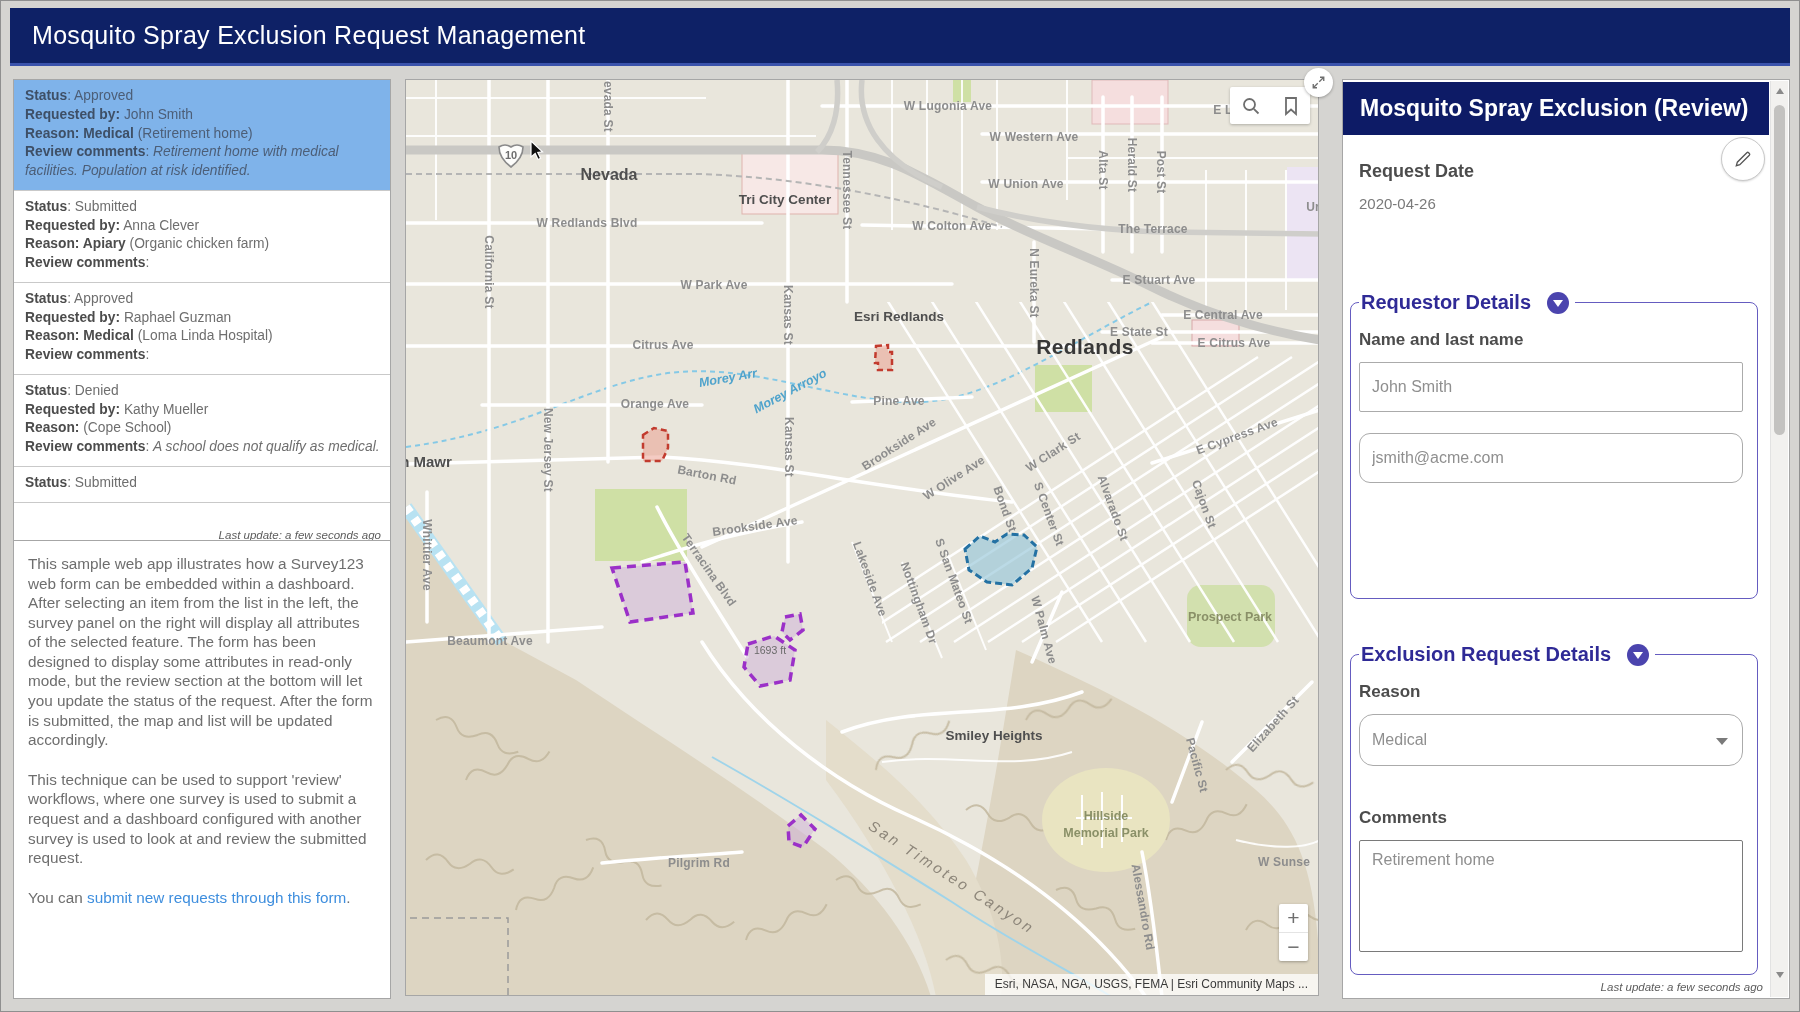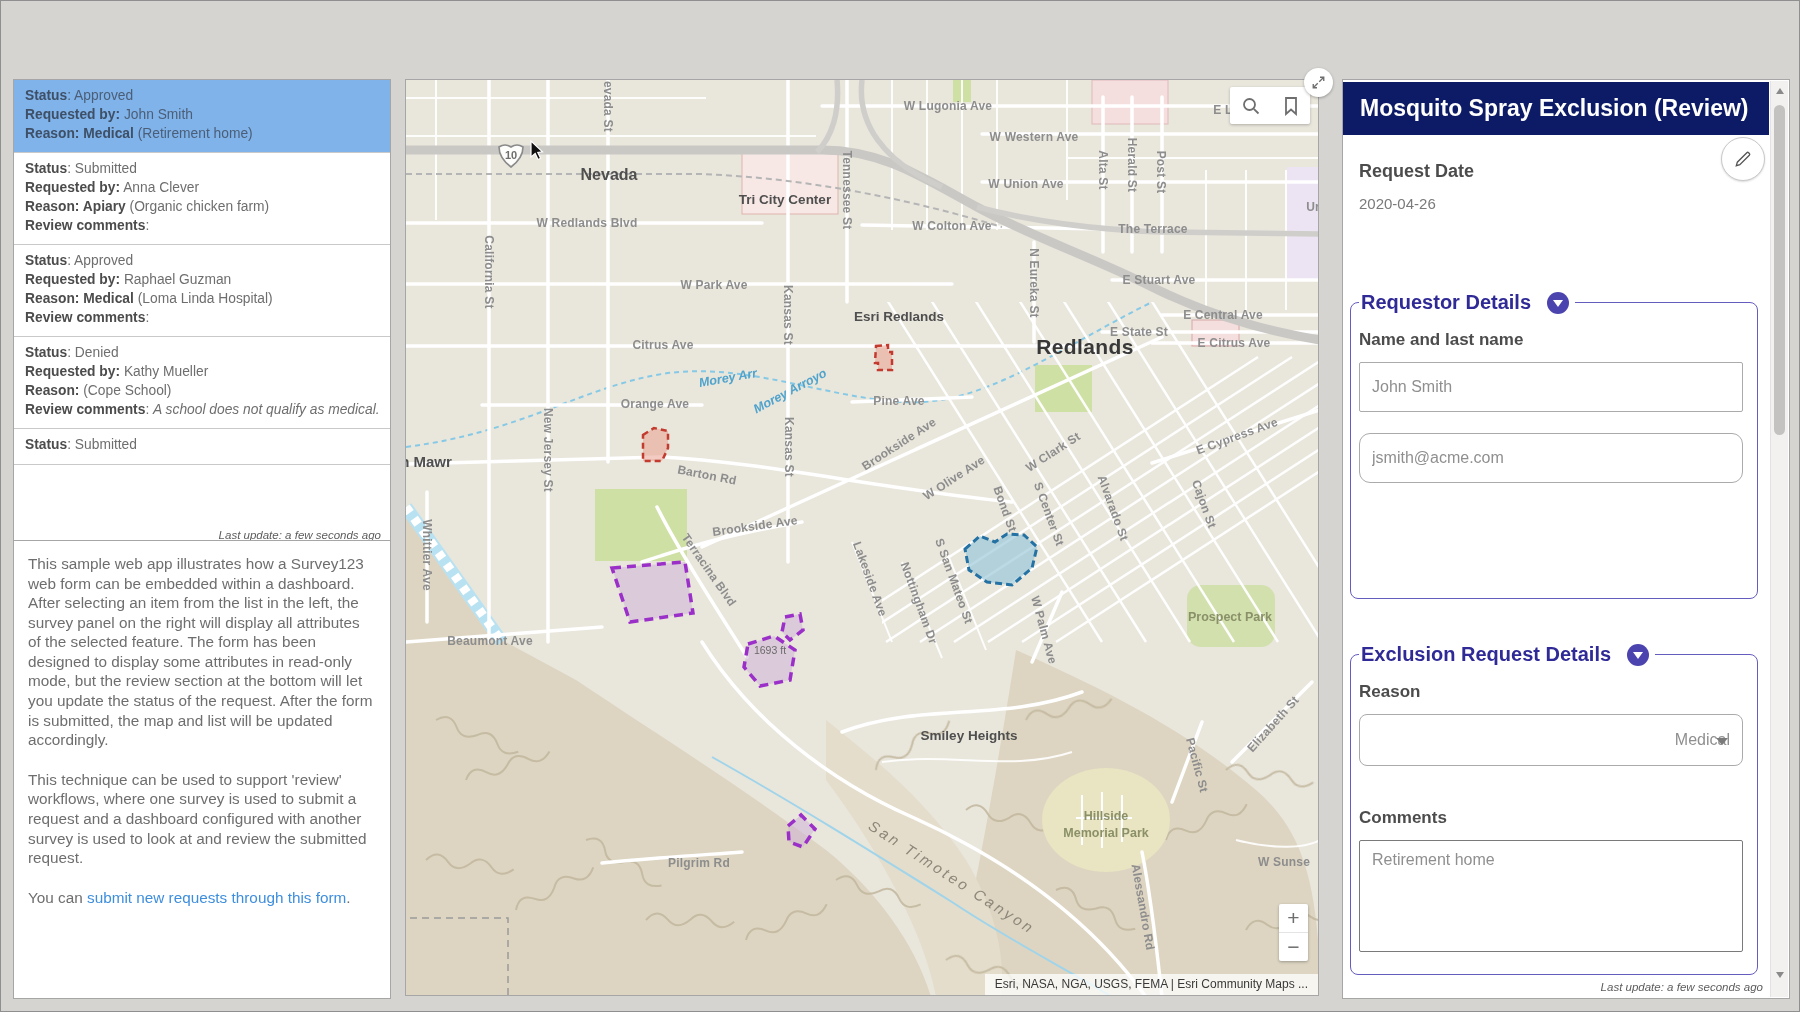--- a/index.html
+++ b/index.html
@@ -72,48 +72,52 @@
   .sect2{top:508px;height:332px;}
   legend.sect-title{font-size:20px;font-weight:700;color:#2f2a96;padding:0 6px 0 2px;display:flex;
       align-items:center;gap:16px;}
   .chev{width:22px;height:22px;border-radius:50%;background:#4b44ae;display:inline-flex;align-items:center;
       justify-content:center;cursor:pointer;}
   .chev:after{content:"";width:0;height:0;border-left:5px solid transparent;border-right:5px solid transparent;
       border-top:7px solid #fff;margin-top:1px;}
   .f-label{font-size:17px;font-weight:700;color:#4c4c4c;}
   .f-input{width:100%;height:50px;border:1px solid #ababab;border-radius:2px;padding:0 12px;box-sizing:border-box;
       font-family:"Liberation Sans",sans-serif;font-size:16px;color:#8f8f8f;background:#fff;}
-  .f-select{position:relative;width:100%;height:52px;border:1px solid #ababab;border-radius:8px;display:flex;
-      align-items:center;padding:0 12px;box-sizing:border-box;font-size:16px;color:#8f8f8f;cursor:pointer;justify-content:flex-end;}
+  .f-select{position:relative;width:100%;height:52px;border:1px solid #ababab;border-radius:14px;display:flex;
+      align-items:center;padding:0 12px;box-sizing:border-box;font-size:16px;color:#8f8f8f;cursor:pointer;}
   .sel-arrow{position:absolute;right:14px;top:23px;width:0;height:0;border-left:6px solid transparent;
       border-right:6px solid transparent;border-top:7px solid #7a7a7a;}
   .f-textarea{width:100%;height:112px;border:1px solid #7a7a7a;border-radius:2px;padding:10px 12px;
       box-sizing:border-box;font-family:"Liberation Sans",sans-serif;font-size:16px;color:#8f8f8f;resize:none;}
   .m1{margin-top:16px;} .m2{margin-top:12px;} .m3{margin-top:42px;}
   .vscroll{position:absolute;top:1px;right:1px;width:17px;bottom:1px;background:#f2f1ef;border-left:1px solid #e2e2e2;}
   .vs-up,.vs-dn{position:absolute;left:0;width:100%;height:16px;display:flex;align-items:center;justify-content:center;cursor:pointer;}
   .vs-up{top:2px;} .vs-dn{bottom:14px;}
   .vs-up:after{content:"";width:0;height:0;border-left:4.5px solid transparent;border-right:4.5px solid transparent;border-bottom:6px solid #8a8a8a;}
   .vs-dn:after{content:"";width:0;height:0;border-left:4.5px solid transparent;border-right:4.5px solid transparent;border-top:6px solid #8a8a8a;}
   .vs-thumb{position:absolute;left:3px;width:11px;top:24px;height:330px;background:#c3c2c0;border-radius:6px;cursor:pointer;}
   .panel-last{position:absolute;right:24px;bottom:2px;font-style:italic;font-size:11.5px;color:#5c5c5c;
       background:#fff;padding:2px 2px 3px;z-index:4;}
 </style>
 </head>
 <body>
 
 <div class="app">
 
+  <div class="hdr">
+    <h1>Mosquito Spray Exclusion Request Management</h1>
+  </div>
 
   <div class="list-panel">
     <div id="request-list">
         <div class="req selected">
           <div><strong>Status</strong>: Approved</div>
           <div><strong>Requested by:</strong> John Smith</div>
           <div><strong>Reason: Medical</strong> (Retirement home)</div>
+          <div><strong>Review comments</strong>: <i>Retirement home with medical facilities. Population at risk identified.</i></div>
         </div>
         <div class="req">
           <div><strong>Status</strong>: Submitted</div>
           <div><strong>Requested by:</strong> Anna Clever</div>
           <div><strong>Reason: Apiary</strong> (Organic chicken farm)</div>
           <div><strong>Review comments</strong>:</div>
         </div>
         <div class="req">
           <div><strong>Status</strong>: Approved</div>
           <div><strong>Requested by:</strong> Raphael Guzman</div>
@@ -301,21 +305,21 @@
         <div class="lbl-road" style="left: 638px; top: 550px; transform: translate(-50%, -50%) rotate(75deg);">W Palm Ave</div>
         <div class="lbl-road" style="left: 737px; top: 827px; transform: translate(-50%, -50%) rotate(80deg);">Alessandro Rd</div>
         <div class="lbl-road" style="left: 878px; top: 782px; transform: translate(-50%, -50%) rotate(0deg);">W Sunse</div>
         <div class="lbl-road" style="left: 907px; top: 127px; transform: translate(-50%, -50%) rotate(0deg);">Ur</div>
         <div class="lbl-road" style="left: 817px; top: 30px; transform: translate(-50%, -50%) rotate(0deg);">E L</div>
         <div class="lbl-canyon" style="left: 546px; top: 797px; transform: translate(-50%, -50%) rotate(33deg);">San Timoteo Canyon</div>
         <div class="lbl-place" style="left: 203px; top: 95px; font-size: 16px; transform: translate(-50%, -50%) rotate(0deg);">Nevada</div>
         <div class="lbl-place" style="left: 379px; top: 119px; transform: translate(-50%, -50%) rotate(0deg);">Tri City Center</div>
         <div class="lbl-place" style="left: 493px; top: 236px; transform: translate(-50%, -50%) rotate(0deg);">Esri Redlands</div>
         <div class="lbl-city" style="left: 679px; top: 267px; transform: translate(-50%, -50%) rotate(0deg);">Redlands</div>
-        <div class="lbl-place" style="left: 563px; top: 655px; transform: translate(-50%, -50%) rotate(0deg); text-align: center;">Smiley Heights</div>
+        <div class="lbl-place" style="left: 588px; top: 655px; transform: translate(-50%, -50%) rotate(0deg); text-align: center;">Smiley Heights</div>
         <div class="lbl-place" style="left: 20px; top: 381px; font-size: 15px; transform: translate(-50%, -50%) rotate(0deg);">n Mawr</div>
         <div class="lbl-park" style="left: 700px; top: 736px; transform: translate(-50%, -50%) rotate(0deg);">Hillside</div>
         <div class="lbl-park" style="left: 700px; top: 753px; transform: translate(-50%, -50%) rotate(0deg);">Memorial Park</div>
         <div class="lbl-park" style="left: 824px; top: 537px; transform: translate(-50%, -50%) rotate(0deg);">Prospect Park</div>
         <div class="lbl-water" style="left: 322px; top: 298px; transform: translate(-50%, -50%) rotate(-10deg);">Morey Arr</div>
         <div class="lbl-water" style="left: 384px; top: 311px; transform: translate(-50%, -50%) rotate(-28deg);">Morey Arroyo</div>
         <div class="lbl-elev" style="left: 364px; top: 570px; transform: translate(-50%, -50%) rotate(0deg);">1693 ft</div>
       </div>
 
     <div class="shield-g">

